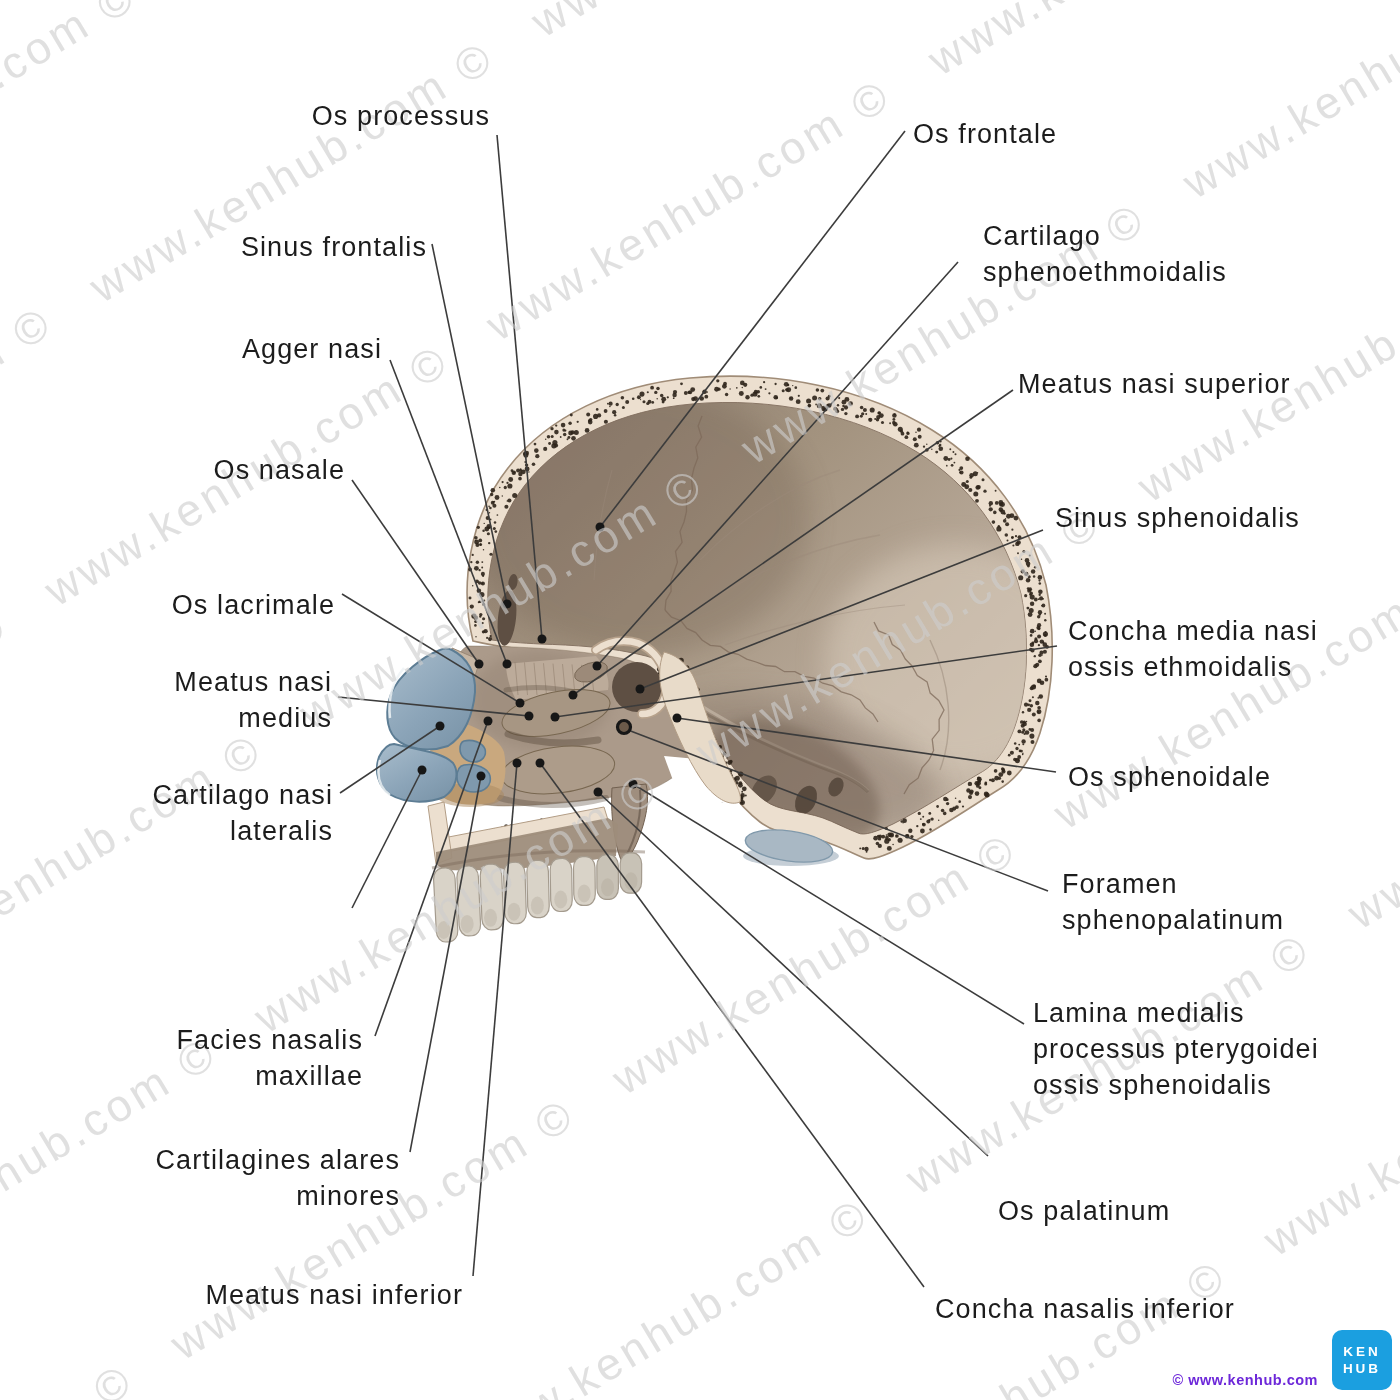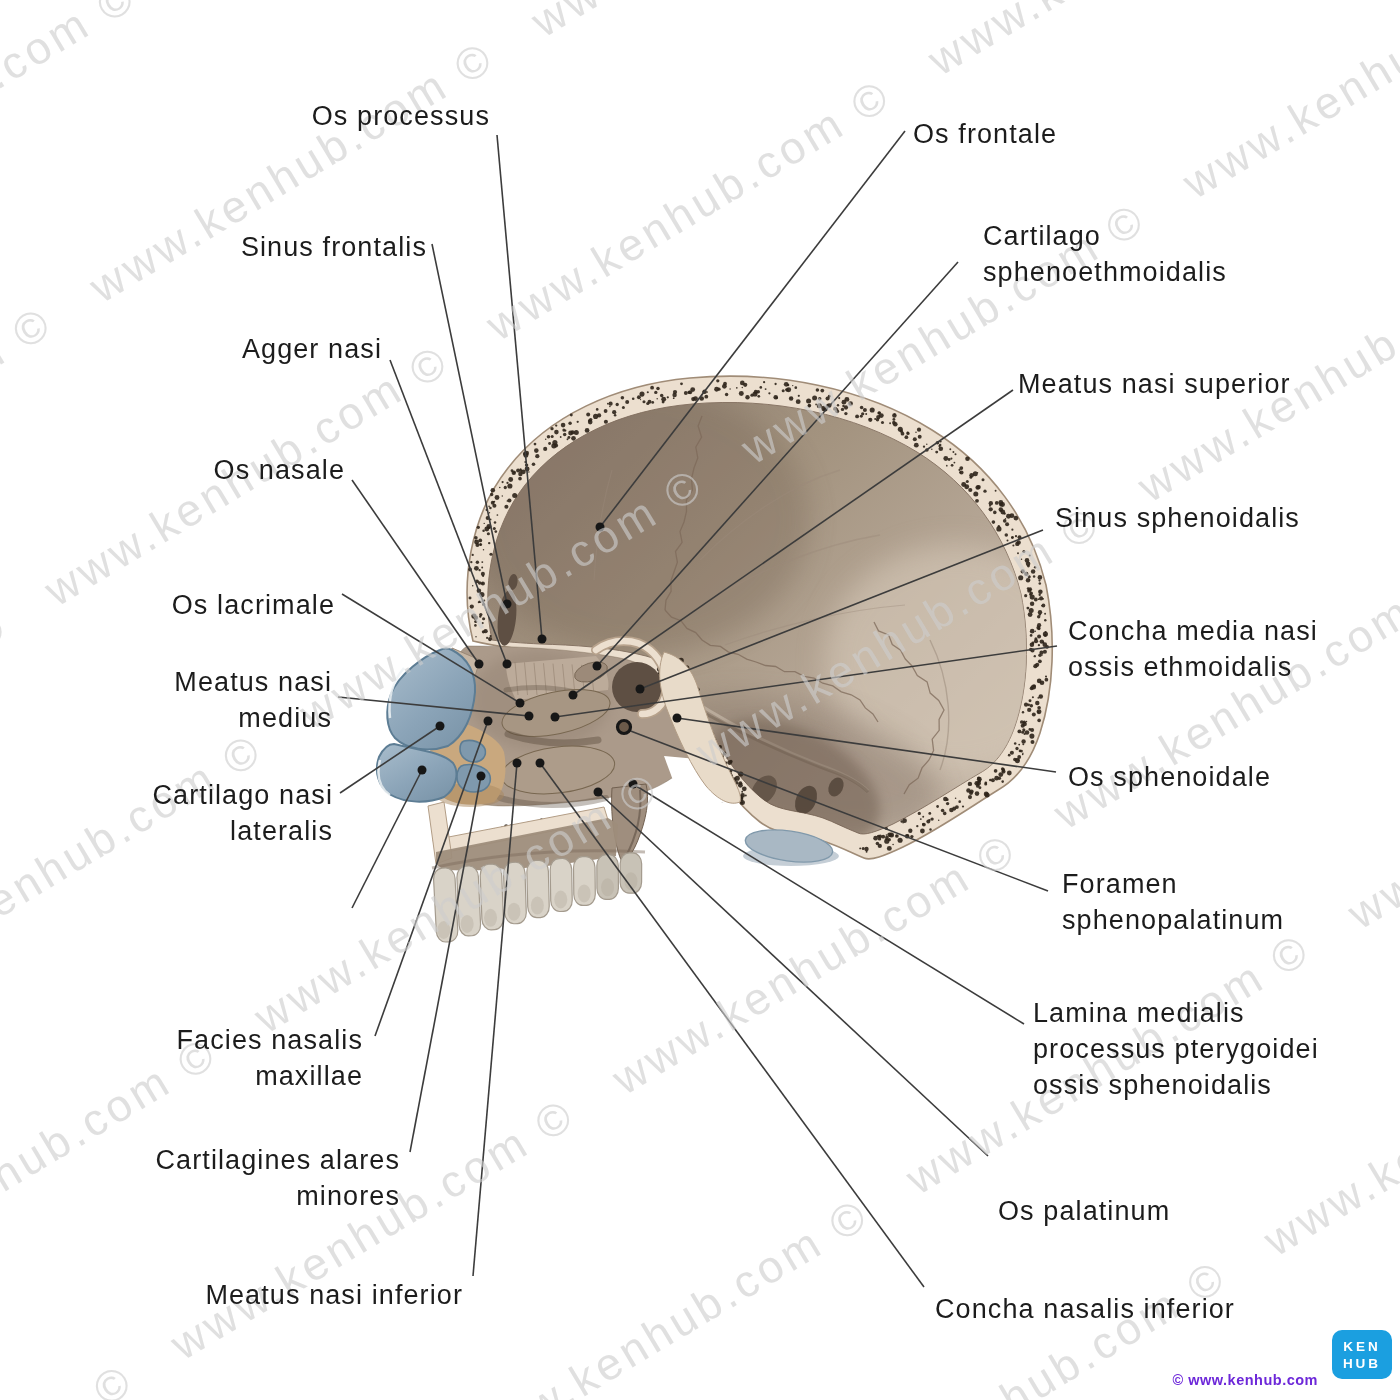--- a/index.html
+++ b/index.html
@@ -11,21 +11,21 @@
       transform:rotate(-31deg);transform-origin:center;pointer-events:none;}
   .wm .wrow{white-space:nowrap;line-height:237px;font-size:45px;letter-spacing:4px;
       color:rgba(205,205,205,0.62);font-weight:400;}
   
   .lbl{position:absolute;z-index:3;font-size:27px;line-height:36px;color:#1c1c1c;
        letter-spacing:1.1px;white-space:pre-line;}
   .lbl.l{text-align:right;}
   .lbl.r{text-align:left;}
   
   .brand{position:absolute;z-index:4;}
-  .logo{left:1332px;top:1330px;width:60px;height:49px;border-radius:10px;
+  .logo{left:1332px;top:1330px;width:60px;height:60px;border-radius:10px;
         display:flex;flex-direction:column;align-items:center;justify-content:center;}
   .logo span{color:#fff;font-size:13.5px;font-weight:bold;letter-spacing:3px;line-height:17px;}
   .copy{right:82px;top:1372px;font-size:14.5px;font-weight:bold;color:#6d28d9;letter-spacing:0.5px;}
 </style>
 </head>
 <body>
 
 <div class="stage">
 
   <svg class="fig" width="1400" height="1400" viewBox="0 0 1400 1400">

